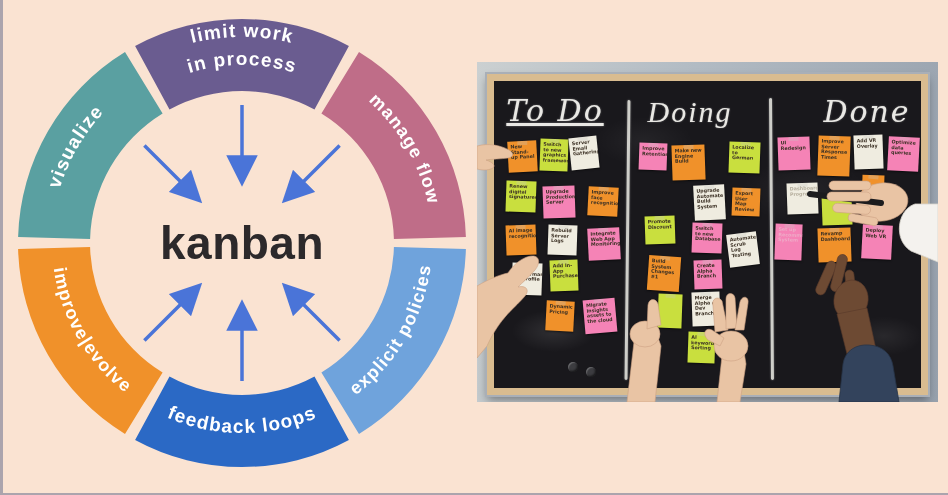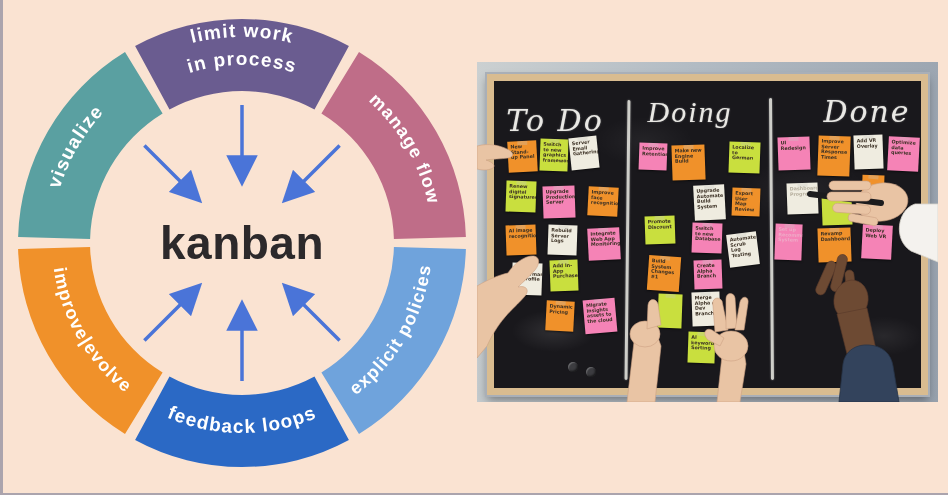--- a/index.html
+++ b/index.html
@@ -125,21 +125,21 @@
       <line x1="339.6" y1="340.6" x2="288" y2="289"></line>
     </g>
 
     <text class="center-label" x="242" y="259" font-size="46" text-anchor="middle">kanban</text>
   </svg>
 </div>
 
 <div class="photo">
   <div class="board"></div>
 
-  <div class="col-title" style="left:78px;top:44px;">To Do</div>
+  <div class="col-title" style="left:78px;top:34px;text-decoration:underline;">To Do</div>
   <div class="col-title" style="left:213px;top:35px;font-family:Liberation Serif, serif;">Doing</div>
   <div class="col-title" style="left:390px;top:35px;">Done</div>
 
   <div class="divider" style="left:149px;top:38px;height:280px;transform:rotate(.6deg);"></div>
   <div class="divider" style="left:293px;top:36px;height:282px;transform:rotate(-.4deg);"></div>
 
   <div class="note n-orange" style="left:31px;top:79px;width:29px;height:31px;transform:rotate(-3deg);">
       <span class="txt">New Stand-up Panel</span>
     </div>
   <div class="note n-lime" style="left:63px;top:77px;width:28px;height:32px;transform:rotate(2deg);">

